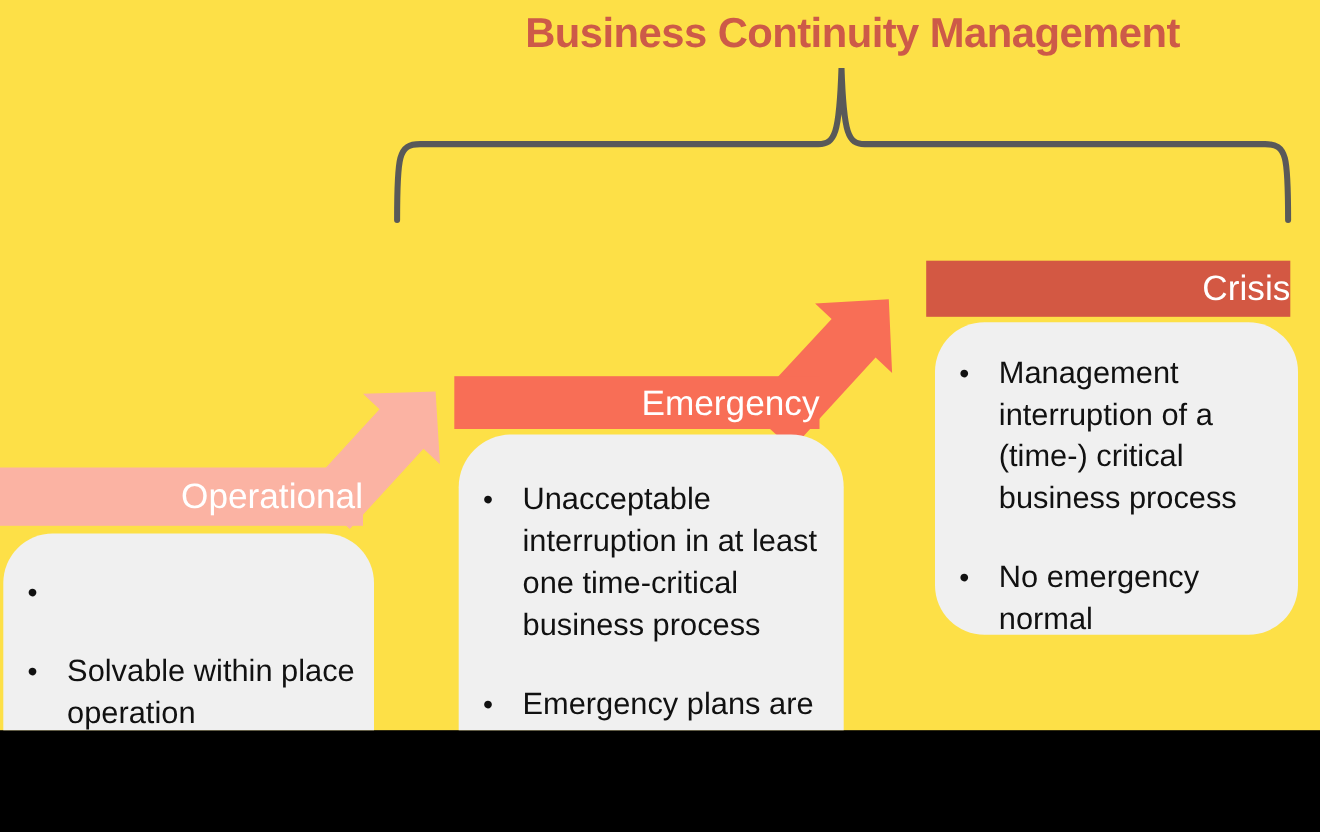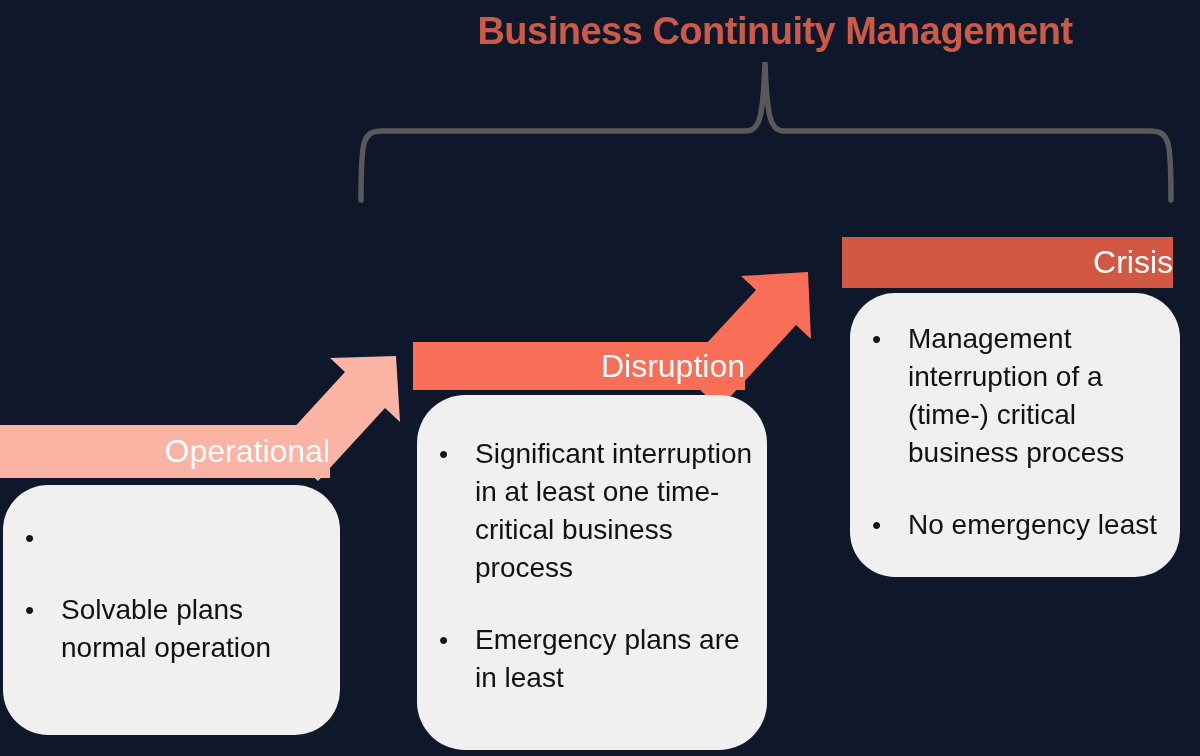--- a/index.html
+++ b/index.html
@@ -4,23 +4,23 @@
 <style>
   html, body {
     margin: 0;
     padding: 0;
     background: #000000;
     font-family: "Liberation Sans", sans-serif;
   }
   .canvas {
     position: relative;
     width: 1200px;
-    height: 756px;
+    height: 664px;
     overflow: hidden;
-    background: #0f172a;
+    background: #fde047;
   }
   .title {
     position: absolute;
     left: 360px;
     top: 10px;
     width: 830px;
     text-align: center;
     font-size: 38px;
     font-weight: 800;
     letter-spacing: -0.5px;
@@ -78,51 +78,51 @@
     <polygon points="318,481 385,408 400,422 396,356 330,358 345,372 278,445" fill="#FBB3A3"></polygon>
     <polygon points="720,408 796,325 811,339 808,272 741,276 756,290 680,372" fill="#F86E56"></polygon>
   </svg>
 
   <div class="card card-disruption" style="background-color: rgb(240, 240, 240);">
     <div class="bullet-item">
       <span class="dot">•</span>
     </div>
     <div class="bullet-item mt">
       <span class="dot">•</span>
-      <span class="bullet-text">Solvable plans normal operation</span>
+      <span class="bullet-text">Solvable within place operation</span>
     </div>
   </div>
 
   <div class="card card-emergency" style="background-color: rgb(240, 240, 240);">
     <div class="bullet-item">
       <span class="dot">•</span>
-      <span class="bullet-text">Significant interruption in at least one time-critical business process</span>
+      <span class="bullet-text">Unacceptable interruption in at least one time-critical business process</span>
     </div>
     <div class="bullet-item mt">
       <span class="dot">•</span>
       <span class="bullet-text">Emergency plans are in least</span>
     </div>
   </div>
 
   <div class="card card-crisis" style="background-color: rgb(240, 240, 240);">
     <div class="bullet-item">
       <span class="dot">•</span>
       <span class="bullet-text">Management interruption of a (time-) critical business process</span>
     </div>
     <div class="bullet-item mt">
       <span class="dot">•</span>
-      <span class="bullet-text">No emergency least</span>
+      <span class="bullet-text">No emergency normal</span>
     </div>
   </div>
 
   <div class="banner banner-disruption" style="background-color: rgb(251, 179, 163);">
     <span>Operational</span>
   </div>
 
   <div class="banner banner-emergency" style="background-color: rgb(248, 110, 86);">
-    <span>Disruption</span>
+    <span>Emergency</span>
   </div>
 
   <div class="banner banner-crisis" style="background-color: rgb(211, 88, 67);">
     <span>Crisis</span>
   </div>
 
 </div>
 
 </body></html>

